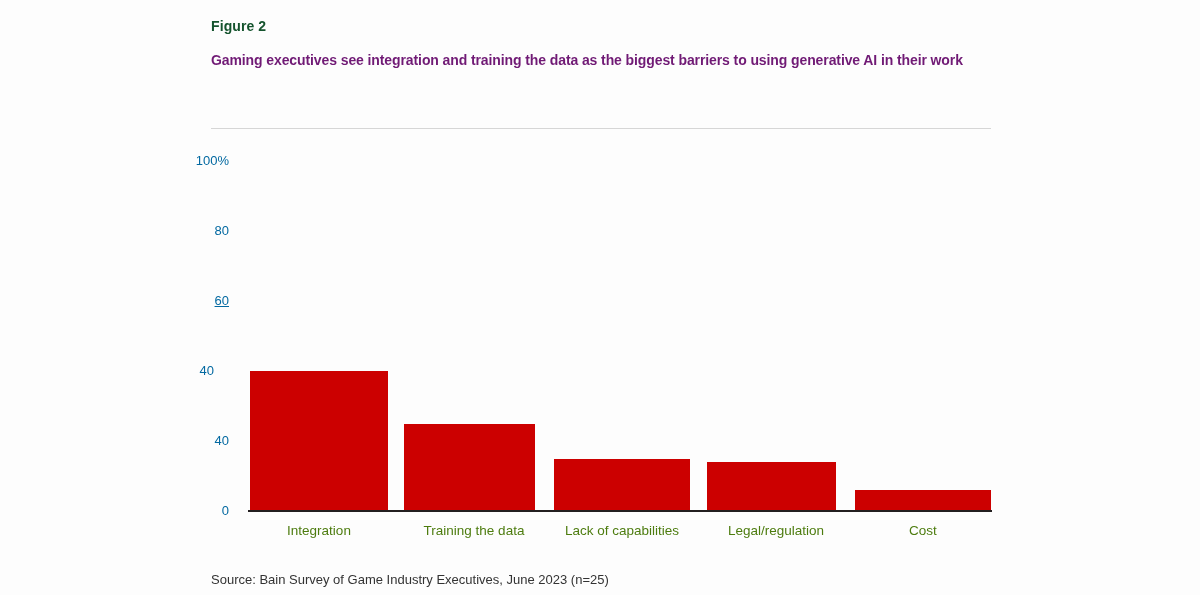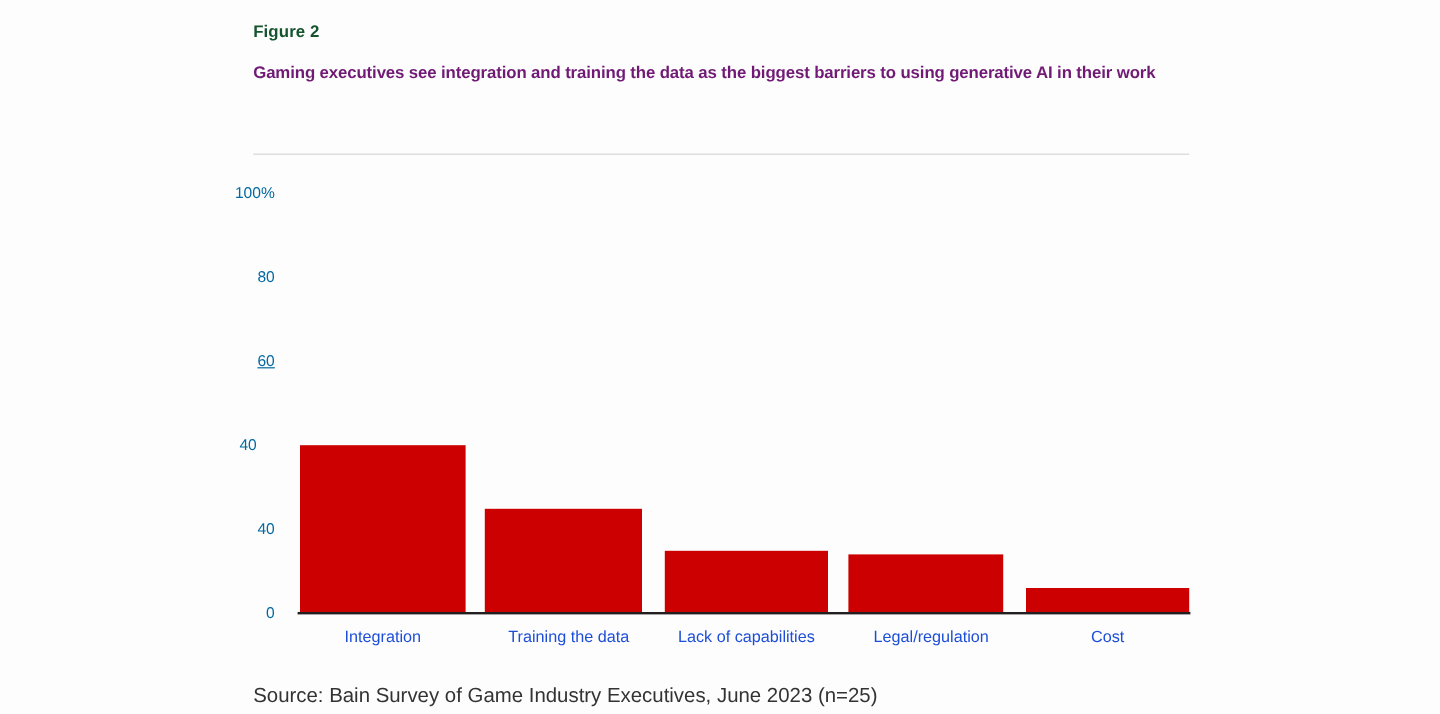--- a/index.html
+++ b/index.html
@@ -97,31 +97,31 @@
   .bar {
     position: absolute;
     bottom: 84px; 
     background: #cc0000;
   }
 
   .x-label {
     position: absolute;
     top: 523px;
     font-size: 13.5px;
-    color: #1d4ed8;
+    color: #4d7c0f;
     text-align: center;
     line-height: 16px;
   }
 
   
   .source-note {
     position: absolute;
     left: 211px;
     top: 573px;
-    font-size: 17px;
+    font-size: 13px;
     color: #333333;
     line-height: 14px;
     text-align: center;
   }
 </style>
 </head>
 <body>
 
 <div id="figure-root">
 

